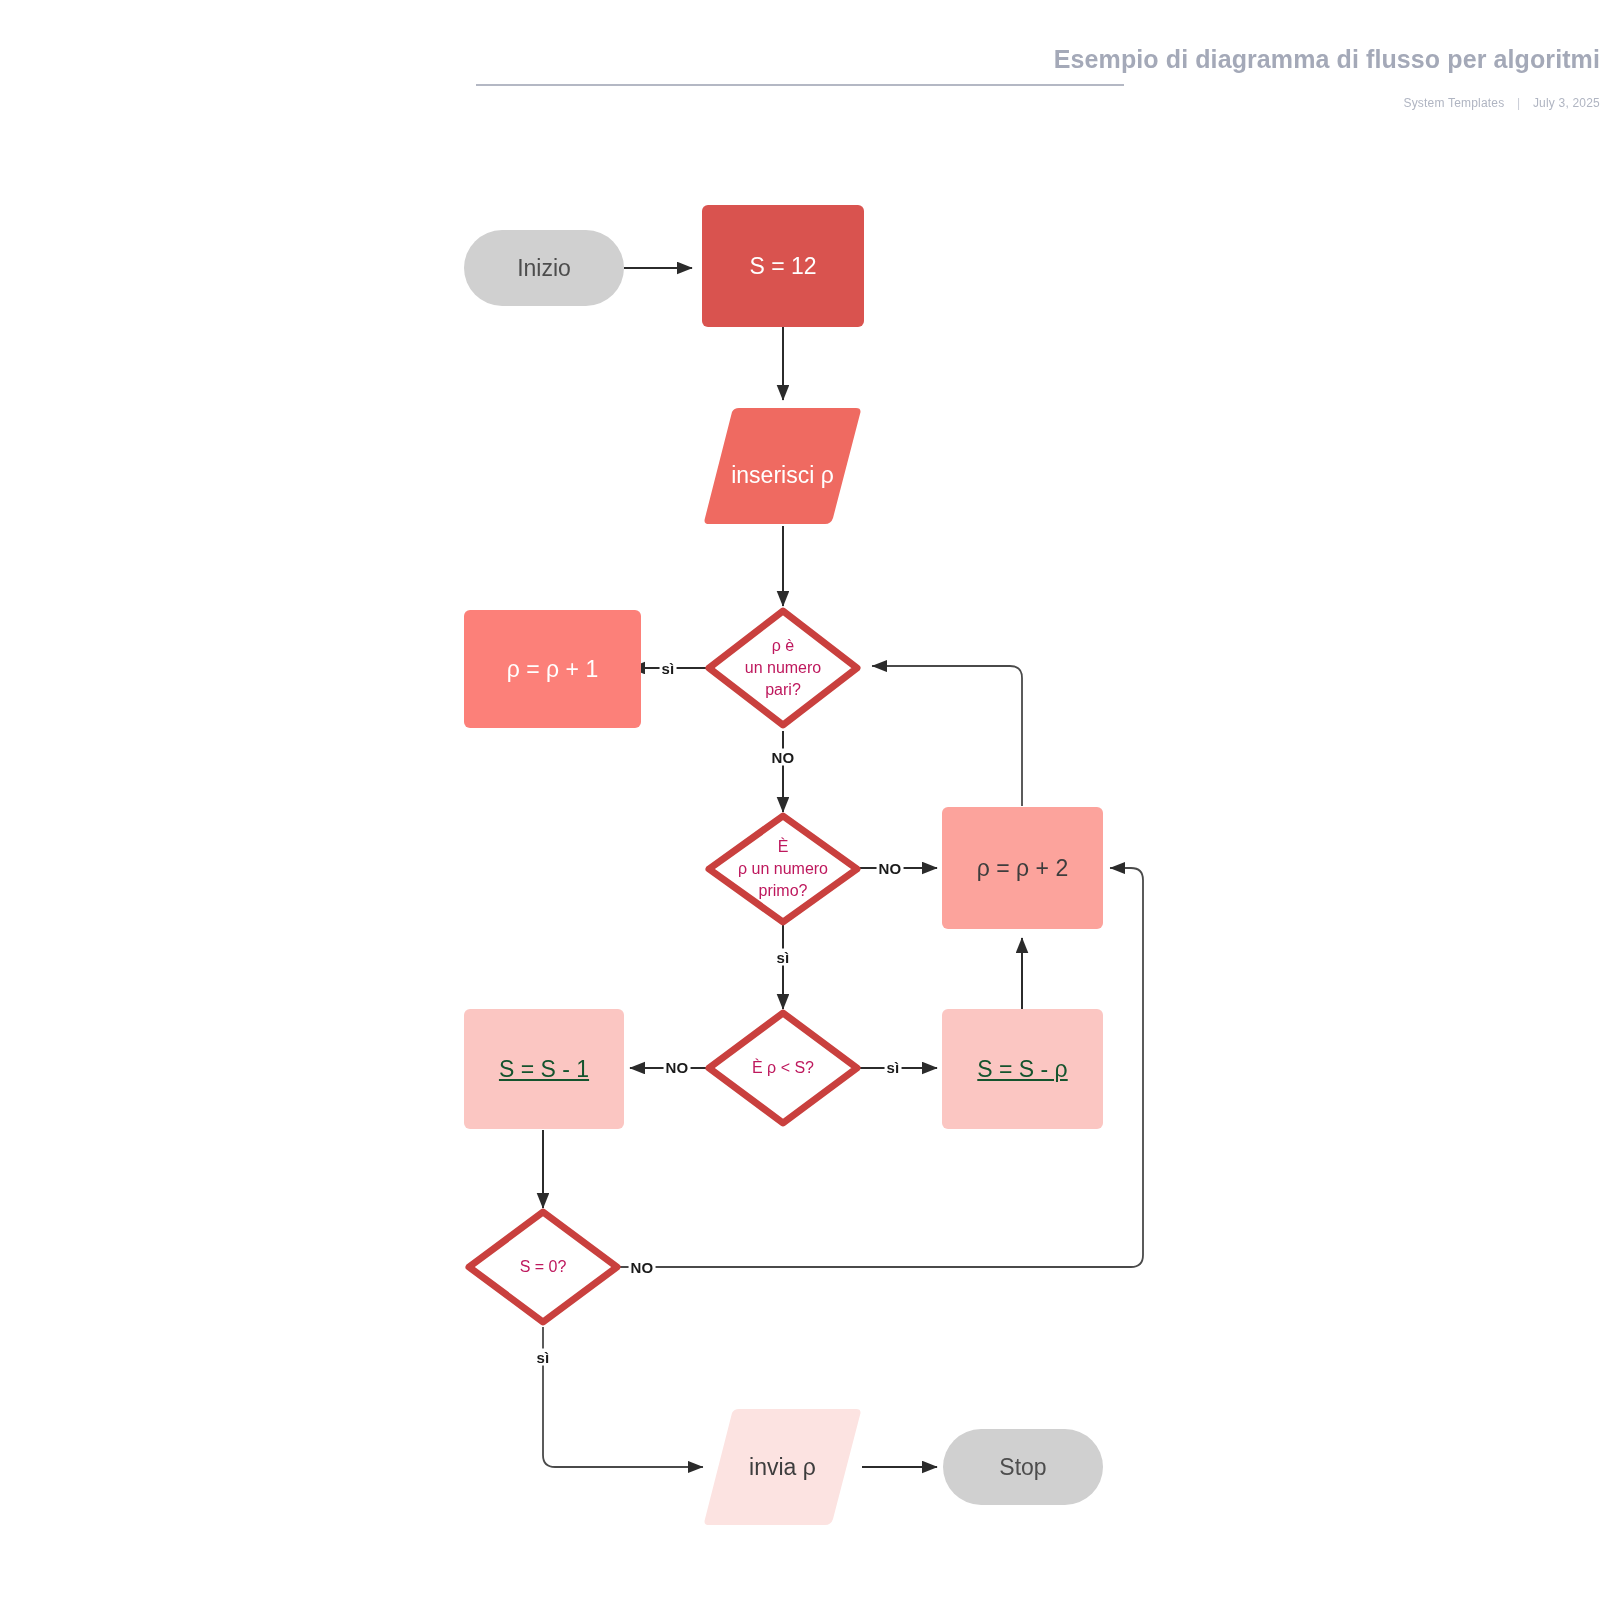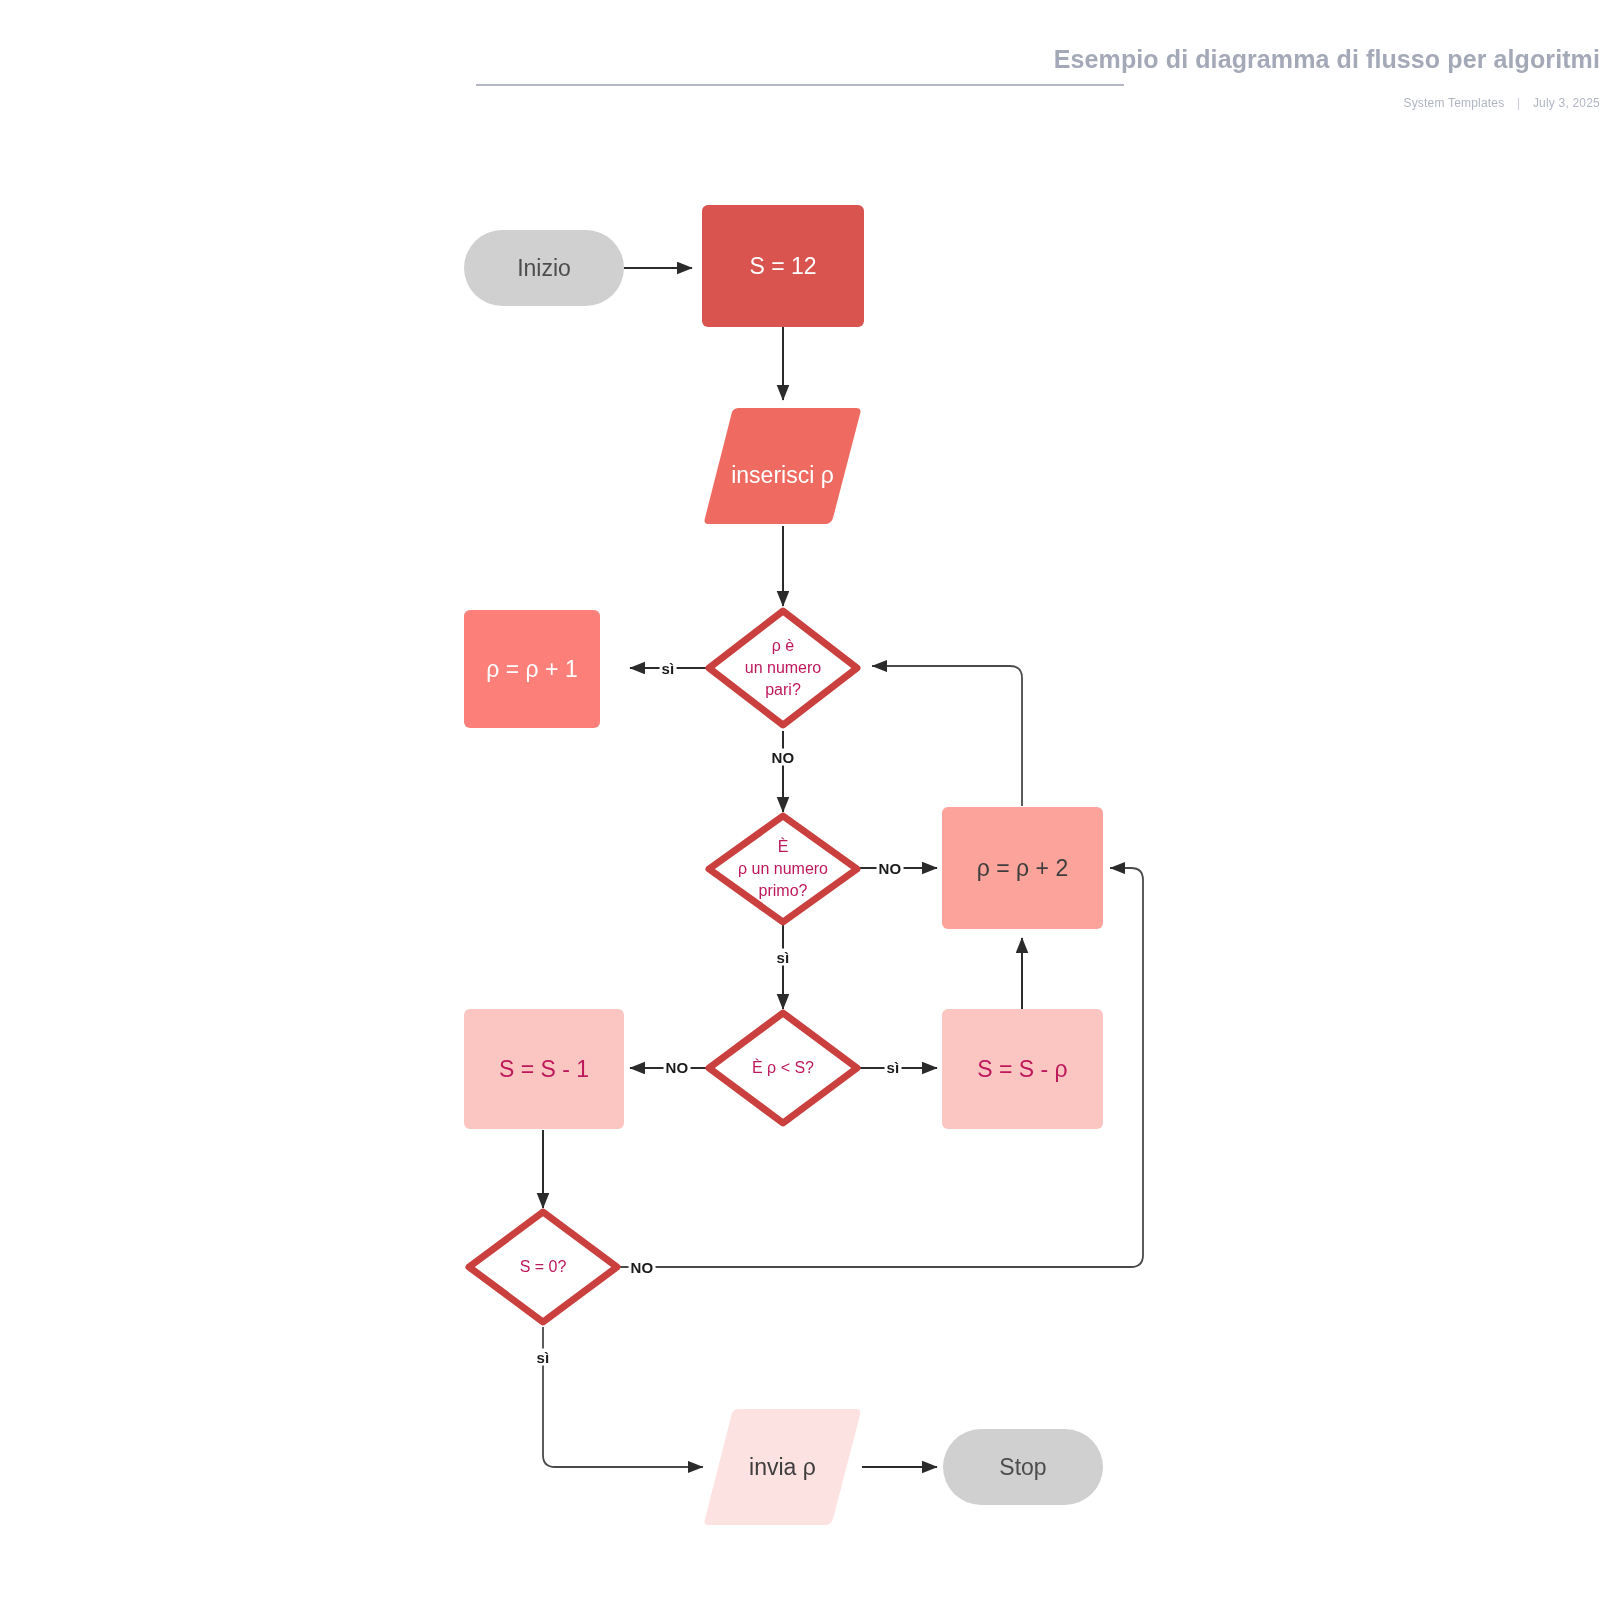--- a/index.html
+++ b/index.html
@@ -96,21 +96,21 @@
 
   
   .rect { border-radius: 6px; }
   .rect.tone-1 { background: #d9534f; }
   .rect.tone-1 .node-label { color: #ffffff; }
   .rect.tone-3 { background: #fc8079; }
   .rect.tone-3 .node-label { color: #ffffff; }
   .rect.tone-4 { background: #fca39c; }
   .rect.tone-4 .node-label { color: #3d3d3d; }
   .rect.tone-5 { background: #fbc6c2; }
-  .rect.tone-5 .node-label { color: #be185d; }
+  .rect.tone-5 .node-label { color: #14532d; text-decoration: underline; }
 
   
   .para {
     background: transparent;
   }
   .para .para-shape {
     position: absolute;
     left: 0; top: 0;
     width: 100%; height: 100%;
   }
@@ -233,21 +233,21 @@
 
     <div class="node diamond" style="left:704px; top:606px; width:158px; height:124px;">
       <svg class="diamond-shape" viewBox="0 0 158 124" preserveAspectRatio="none">
         <path d="M79,5 L153,62 L79,119 L5,62 Z" fill="#ffffff" stroke="#c9403e" stroke-width="7" stroke-linejoin="round"></path>
       </svg>
       <span class="node-label">ρ è
 un numero
 pari?</span>
     </div>
 
-    <div class="node rect tone-3" style="left:464px; top:610px; width:136px; height:118px;">
+    <div class="node rect tone-3" style="left:464px; top:610px; width:177px; height:118px;">
       <span class="node-label">ρ = ρ + 1</span>
     </div>
 
     <div class="node diamond" style="left:704px; top:811px; width:158px; height:116px;">
       <svg class="diamond-shape" viewBox="0 0 158 116" preserveAspectRatio="none">
         <path d="M79,5 L153,58 L79,111 L5,58 Z" fill="#ffffff" stroke="#c9403e" stroke-width="7" stroke-linejoin="round"></path>
       </svg>
       <span class="node-label">È
 ρ un numero
 primo?</span>

